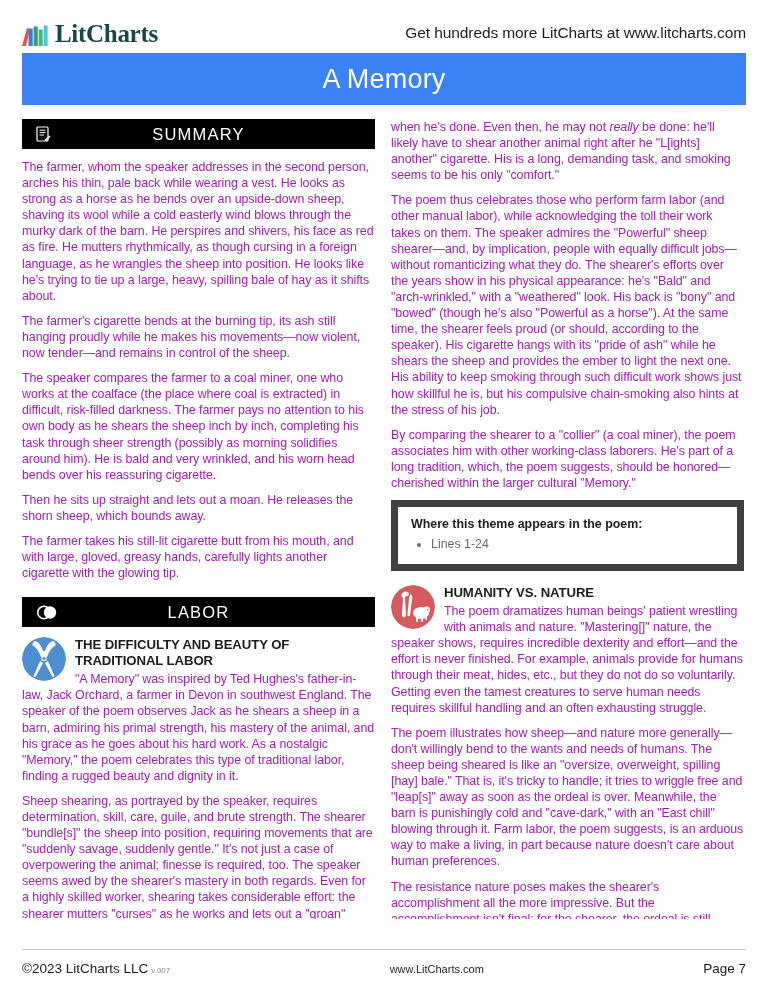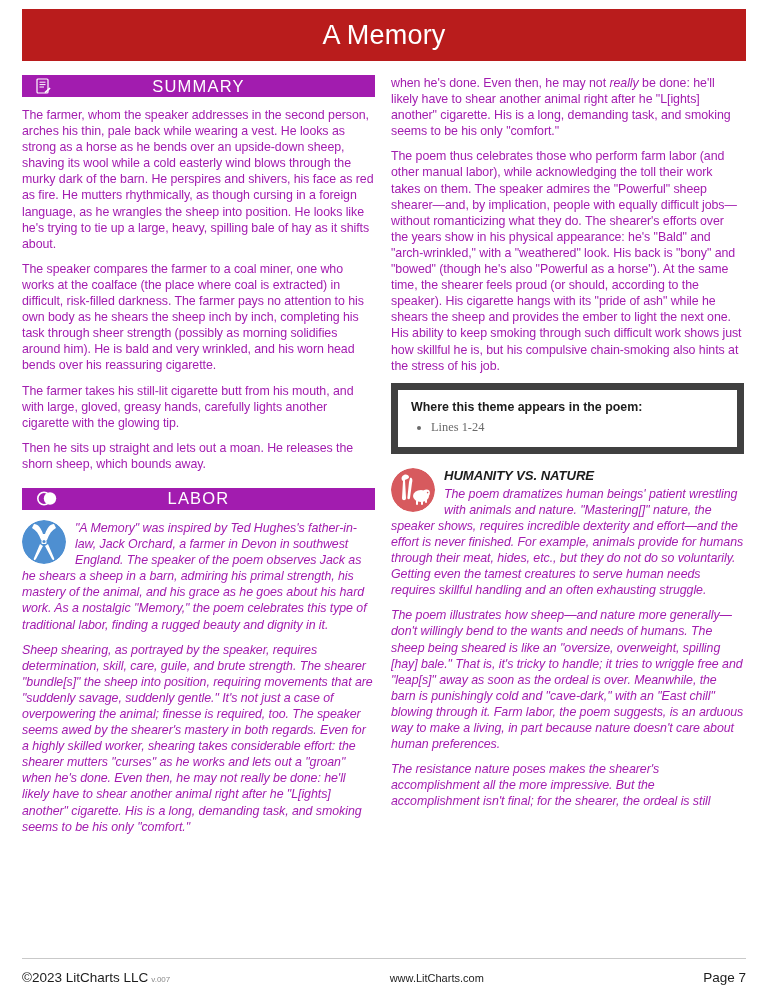--- a/index.html
+++ b/index.html
@@ -40,21 +40,21 @@
   .masthead-tagline {
     font-size: 15.5px;
     color: #1c1c1c;
     letter-spacing: -0.1px;
   }
 
   
   .title-banner {
     margin-top: 9px;
     height: 52px;
-    background: #b91c1c;
+    background: #3b82f6;
     display: flex;
     align-items: center;
     justify-content: center;
   }
   .title-banner .poem-title {
     color: #ffffff;
     font-size: 27px;
     font-weight: normal;
     letter-spacing: 0.2px;
   }
@@ -63,22 +63,22 @@
   .columns {
     display: flex;
     gap: 16px;
     margin-top: 14px;
     height: 800px;
   }
   .col { width: 353px; position: relative; overflow: hidden; }
 
   
   .section-bar {
-    height: 22px;
-    background: #a21caf;
+    height: 30px;
+    background: #000000;
     display: flex;
     align-items: center;
     position: relative;
     margin-bottom: 10px;
   }
   .section-bar .sec-icon {
     position: absolute;
     left: 14px;
     display: flex; align-items: center;
   }
@@ -98,21 +98,20 @@
     color: #a21caf;
     text-align: left;
     letter-spacing: -0.06px;
   }
   p.body-text:last-child { margin-bottom: 0; }
 
   
   .theme {
     position: relative;
     margin-top: 4px;
-    font-style: italic;
   }
   .theme-icon {
     float: left;
     width: 44px; height: 44px;
     margin-right: 9px;
     margin-bottom: 2px;
     border-radius: 50%;
     overflow: hidden;
   }
   .theme-heading {
@@ -136,21 +135,20 @@
     font-size: 12.4px;
     font-weight: bold;
     color: #1c1c1c;
     margin: 0 0 5px 0;
   }
   .appears-list { margin: 0; padding-left: 20px; }
   .appears-list li {
     font-size: 12.4px;
     color: #6a6a6a;
     line-height: 16px;
-    font-family: Liberation Serif, serif;
   }
 
   
   .footer {
     position: absolute;
     left: 22px; right: 22px;
     bottom: 18px;
     border-top: 1px solid #c9c9c9;
     padding-top: 11px;
     display: flex;
@@ -166,20 +164,37 @@
     margin-left: 3px;
   }
   .footer .site { font-size: 11px; }
   .footer .pageno { font-size: 13.5px; }
 </style>
 </head>
 <body>
 
 <div class="page">
 
+  <div class="masthead">
+    <div class="brand">
+      <span class="brand-mark">
+        <svg width="26" height="21" viewBox="0 0 26 21" class="brand-mark">
+          <g>
+            <polygon points="0,21 5,3 8,4 4,21" fill="#e8564a"></polygon>
+            <rect x="6.5" y="3.5" width="4.2" height="17.5" fill="#3b7fd4"></rect>
+            <rect x="11.6" y="1.5" width="4.2" height="19.5" fill="#2f9e8f"></rect>
+            <rect x="16.7" y="4.5" width="4.0" height="16.5" fill="#45b96e"></rect>
+            <rect x="21.6" y="0.5" width="4.0" height="20.5" fill="#4cc3e0"></rect>
+          </g>
+        </svg>
+      </span>
+      <span class="brand-name">LitCharts</span>
+    </div>
+    <div class="masthead-tagline">Get hundreds more LitCharts at www.litcharts.com</div>
+  </div>
 
   <div class="title-banner">
     <div class="poem-title">A Memory</div>
   </div>
 
   <div class="columns">
 
     <div class="col">
 
       <div class="section-bar">
@@ -189,23 +204,24 @@
             <line x1="3.5" y1="4.2" x2="9.5" y2="4.2" stroke="#ffffff" stroke-width="1"></line>
             <line x1="3.5" y1="6.6" x2="9.5" y2="6.6" stroke="#ffffff" stroke-width="1"></line>
             <line x1="3.5" y1="9.0" x2="8" y2="9.0" stroke="#ffffff" stroke-width="1"></line>
             <path d="M9 13.5 L13.5 9.5 L14.6 10.6 L10.2 14.8 L8.7 15.2 Z" fill="#ffffff"></path>
           </svg>
         </span>
         <span class="sec-label">SUMMARY</span>
       </div>
 
       <p class="body-text">The farmer, whom the speaker addresses in the second person, arches his thin, pale back while wearing a vest. He looks as strong as a horse as he bends over an upside-down sheep, shaving its wool while a cold easterly wind blows through the murky dark of the barn. He perspires and shivers, his face as red as fire. He mutters rhythmically, as though cursing in a foreign language, as he wrangles the sheep into position. He looks like he's trying to tie up a large, heavy, spilling bale of hay as it shifts about.</p>
+      <p class="body-text">The farmer's cigarette bends at the burning tip, its ash still hanging proudly while he makes his movements—now violent, now tender—and remains in control of the sheep.</p>
       <p class="body-text">The speaker compares the farmer to a coal miner, one who works at the coalface (the place where coal is extracted) in difficult, risk-filled darkness. The farmer pays no attention to his own body as he shears the sheep inch by inch, completing his task through sheer strength (possibly as morning solidifies around him). He is bald and very wrinkled, and his worn head bends over his reassuring cigarette.</p>
+      <p class="body-text">Then he sits up straight and lets out a moan. He releases the shorn sheep, which bounds away.</p>
       <p class="body-text">The farmer takes his still-lit cigarette butt from his mouth, and with large, gloved, greasy hands, carefully lights another cigarette with the glowing tip.</p>
-      <p class="body-text">Then he sits up straight and lets out a moan. He releases the shorn sheep, which bounds away.</p>
 
       <div class="section-bar" style="margin-top:16px;">
         <span class="sec-icon">
           <svg width="22" height="15" viewBox="0 0 22 15">
             <circle cx="8" cy="7.5" r="6.2" fill="none" stroke="#ffffff" stroke-width="1.6"></circle>
             <circle cx="14" cy="7.5" r="6.2" fill="#ffffff"></circle>
             <path d="M8 1.3 A6.2 6.2 0 0 1 8 13.7 A6.2 6.2 0 0 0 8 1.3" fill="#ffffff"></path>
           </svg>
         </span>
         <span class="sec-label">LABOR</span>
@@ -217,31 +233,33 @@
             <circle cx="22" cy="22" r="22" fill="#4e8fd1"></circle>
             <g fill="#ffffff">
               <path d="M12 4 C16 4 19 8 21 14 L23 14 C25 8 28 4 32 4 L34 8 C30 10 27 14 25 20 L19 20 C17 14 14 10 10 8 Z"></path>
               <rect x="19.5" y="19" width="5" height="5" rx="1"></rect>
               <circle cx="22" cy="21.5" r="1.6" fill="#4e8fd1"></circle>
               <path d="M18 24 L12 38 C11 40 13 41 14 39 L21 26 Z"></path>
               <path d="M26 24 L32 38 C33 40 31 41 30 39 L23 26 Z"></path>
             </g>
           </svg>
         </span>
+        <h3 class="theme-heading">THE DIFFICULTY AND BEAUTY OF TRADITIONAL LABOR</h3>
         <p class="body-text">"A Memory" was inspired by Ted Hughes's father-in-law, Jack Orchard, a farmer in Devon in southwest England. The speaker of the poem observes Jack as he shears a sheep in a barn, admiring his primal strength, his mastery of the animal, and his grace as he goes about his hard work. As a nostalgic "Memory," the poem celebrates this type of traditional labor, finding a rugged beauty and dignity in it.</p>
         <p class="body-text">Sheep shearing, as portrayed by the speaker, requires determination, skill, care, guile, and brute strength. The shearer "bundle[s]" the sheep into position, requiring movements that are "suddenly savage, suddenly gentle." It's not just a case of overpowering the animal; finesse is required, too. The speaker seems awed by the shearer's mastery in both regards. Even for a highly skilled worker, shearing takes considerable effort: the shearer mutters "curses" as he works and lets out a "groan" when he's done. Even then, he may not really be done: he'll likely have to shear another animal right after he "L[ights] another" cigarette. His is a long, demanding task, and smoking seems to be his only "comfort."</p>
       </div>
 
     </div>
 
     <div class="col">
 
       <p class="body-text">when he's done. Even then, he may not <i>really</i> be done: he'll likely have to shear another animal right after he "L[ights] another" cigarette. His is a long, demanding task, and smoking seems to be his only "comfort."</p>
 
       <p class="body-text">The poem thus celebrates those who perform farm labor (and other manual labor), while acknowledging the toll their work takes on them. The speaker admires the "Powerful" sheep shearer—and, by implication, people with equally difficult jobs—without romanticizing what they do. The shearer's efforts over the years show in his physical appearance: he's "Bald" and "arch-wrinkled," with a "weathered" look. His back is "bony" and "bowed" (though he's also "Powerful as a horse"). At the same time, the shearer feels proud (or should, according to the speaker). His cigarette hangs with its "pride of ash" while he shears the sheep and provides the ember to light the next one. His ability to keep smoking through such difficult work shows just how skillful he is, but his compulsive chain-smoking also hints at the stress of his job.</p>
+      <p class="body-text">By comparing the shearer to a "collier" (a coal miner), the poem associates him with other working-class laborers. He's part of a long tradition, which, the poem suggests, should be honored—cherished within the larger cultural "Memory."</p>
 
       <div class="appears-box">
         <div class="appears-title">Where this theme appears in the poem:</div>
         <ul class="appears-list">
           <li>Lines 1-24</li>
         </ul>
       </div>
 
       <div class="theme clearfix">
         <span class="theme-icon">

